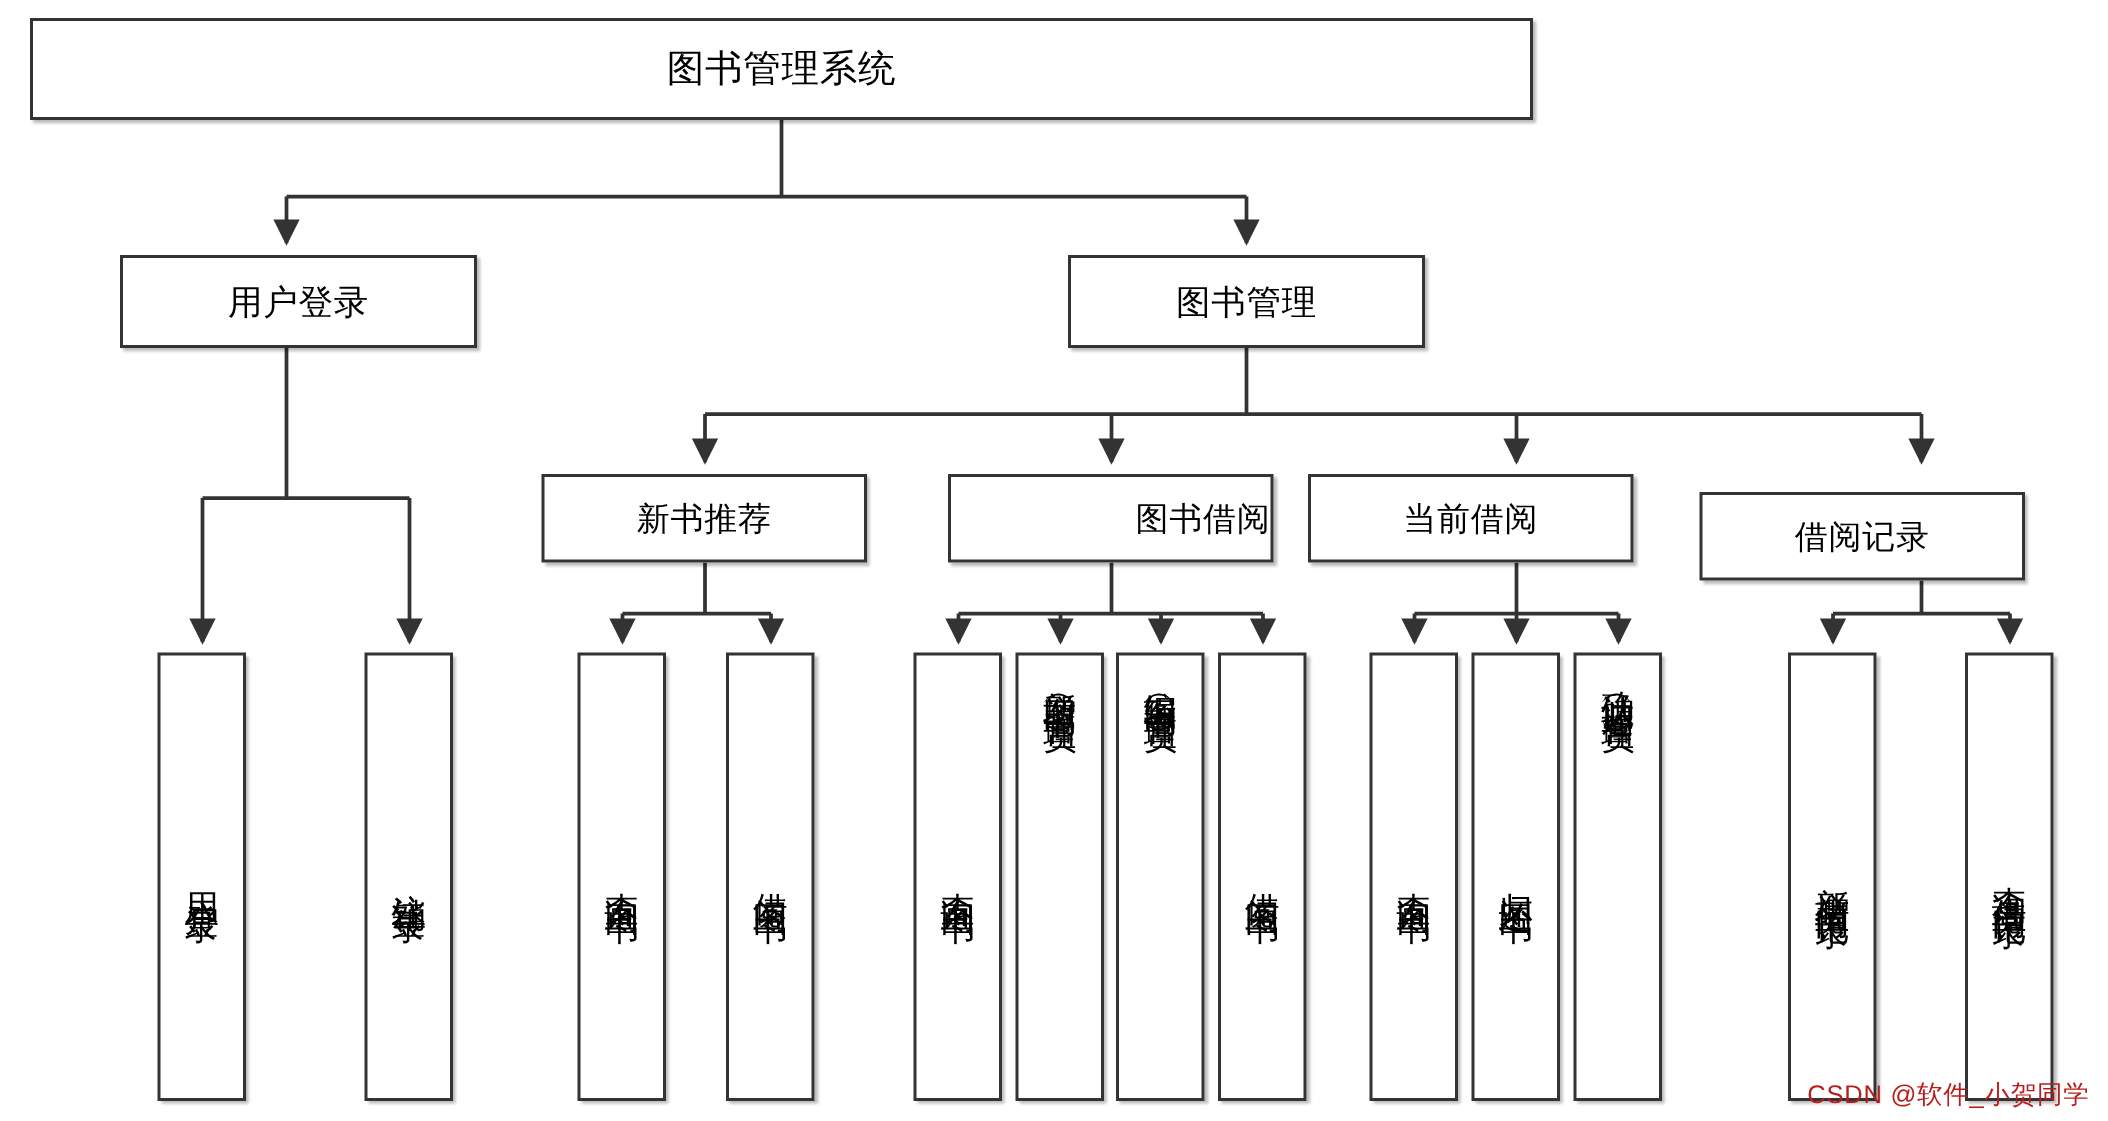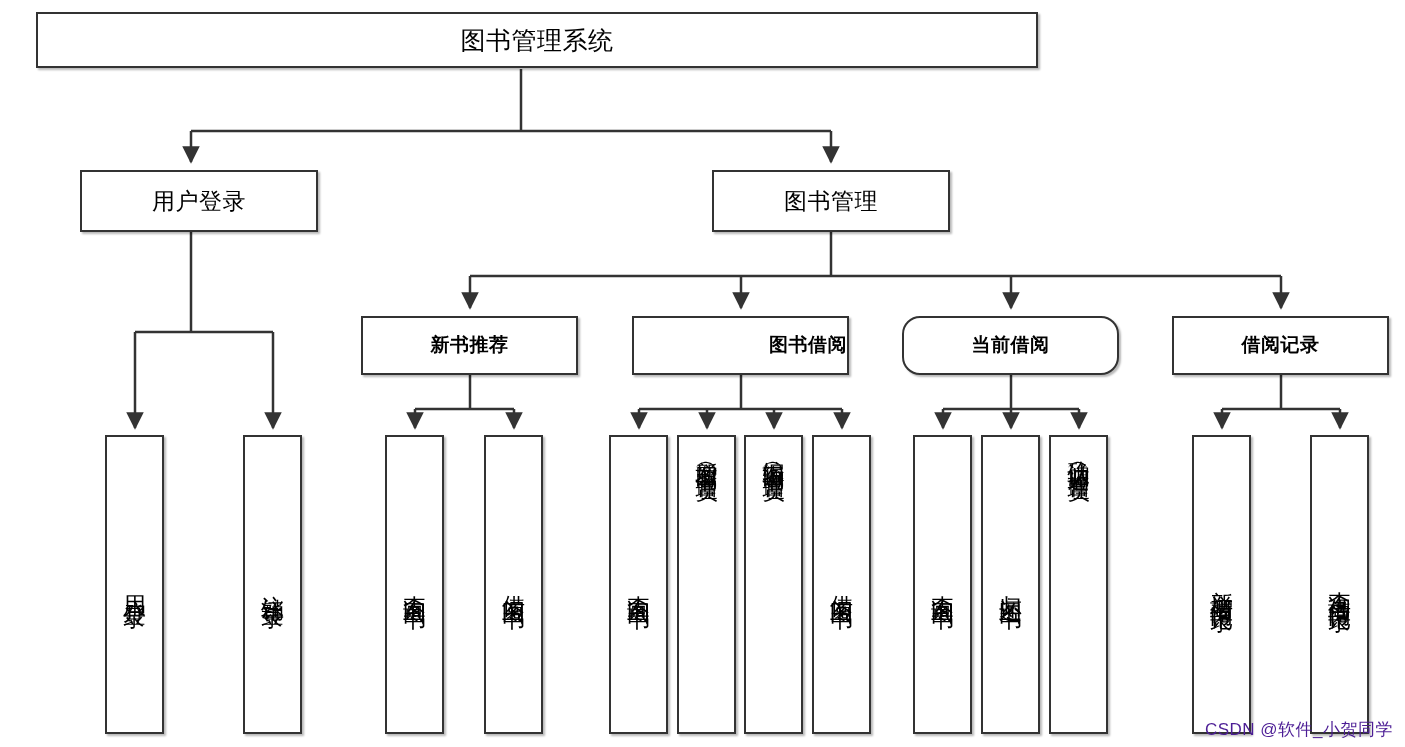--- a/index.html
+++ b/index.html
@@ -34,28 +34,28 @@
     z-index:2;
   }
   .node .txt{
     display:block;
     text-align:center;
     line-height:1.08;
     color:#000;
     letter-spacing:0.5px;
   }
   
-  .lvl-root{ left:36px; top:12px; width:1002px; height:56px; }
+  .lvl-root{ left:20px; top:12px; width:1002px; height:68px; }
   .lvl-root .txt{ font-size:25px; }
   
   .lvl1{ top:170px; width:238px; height:62px; }
   .lvl1 .txt{ font-size:23px; }
   
   .lvl2{ top:316px; width:217px; height:59px; }
-  .lvl2 .txt{ font-size:19px;font-weight:bold; }
+  .lvl2 .txt{ font-size:22px; }
   
   .leaf{
     top:435px; width:59px; height:299px;
     align-items:flex-start;
     justify-content:center;
     padding-top:6px;
   }
   .leaf .txt{
     writing-mode:vertical-rl;
     text-orientation:upright;
@@ -64,21 +64,21 @@
     letter-spacing:4px;
     white-space:nowrap;
   }
   .leaf.tall .txt{ font-size:22px; letter-spacing:3px; }
   .leaf.centered{ align-items:center; padding-top:0; }
   
   #watermark{
     position:absolute;
     right:12px; bottom:6px;
     font-size:17px;
-    color:#4c1d95;
+    color:#b91c1c;
     z-index:5;
     white-space:nowrap;
     letter-spacing:0.5px;
   }
 </style>
 </head>
 <body>
 
 <div id="diagram">
 
@@ -145,24 +145,24 @@
   <div class="node lvl1" style="left:712px;justify-content:center;">
     <span class="txt">图书管理</span>
   </div>
 
   <div class="node lvl2" style="left:361px;">
     <span class="txt">新书推荐</span>
   </div>
   <div class="node lvl2" style="left:632px;justify-content:flex-end;">
     <span class="txt">图书借阅</span>
   </div>
-  <div class="node lvl2" style="left:902px;border-radius:18px;">
+  <div class="node lvl2" style="left:872px;">
     <span class="txt">当前借阅</span>
   </div>
-  <div class="node lvl2" style="left:1172px;">
+  <div class="node lvl2" style="left:1133px;margin-top:12px;">
     <span class="txt">借阅记录</span>
   </div>
 
   <div class="node leaf centered" style="left:105px;">
     <span class="txt">用户登录</span>
   </div>
   <div class="node leaf centered" style="left:243px;">
     <span class="txt">注销登录</span>
   </div>
 

